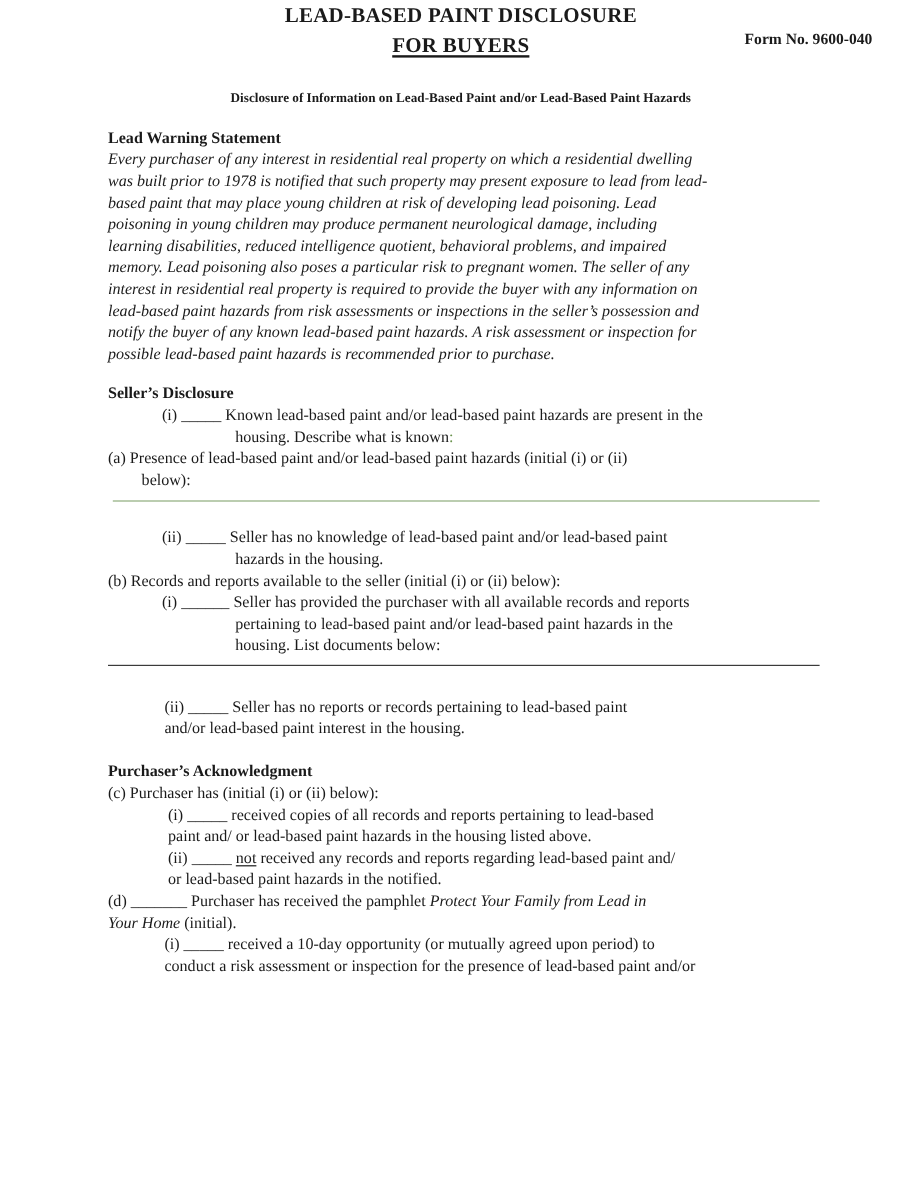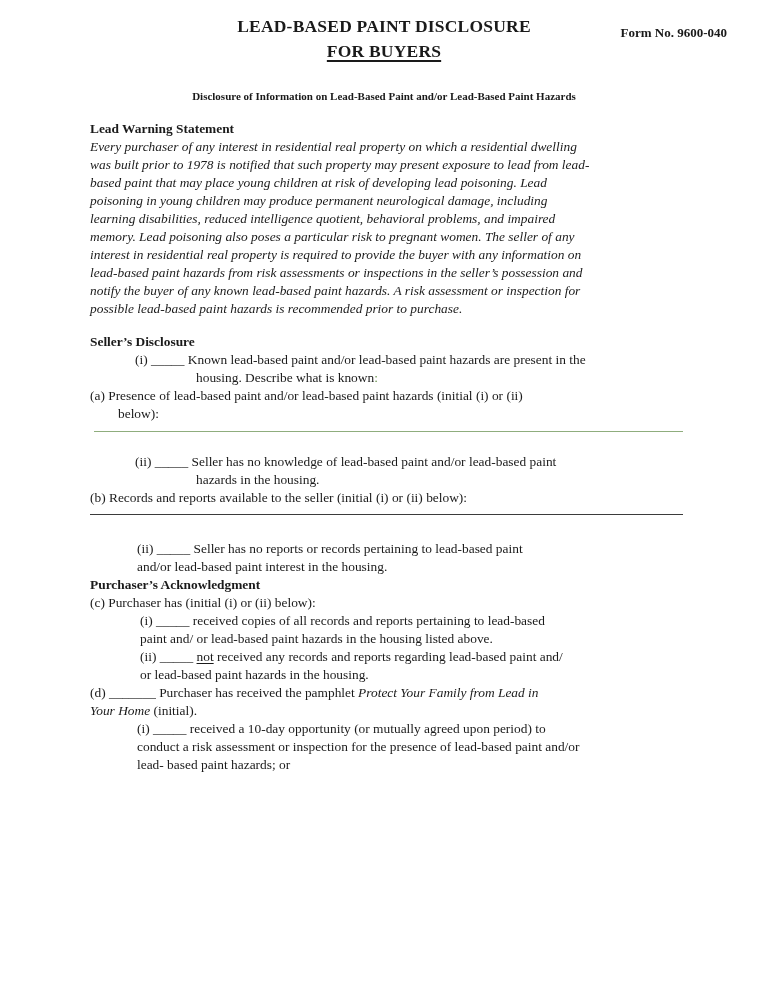--- a/index.html
+++ b/index.html
@@ -1,20 +1,19 @@
 <!DOCTYPE html>
 <html><head>
 <meta charset="utf-8">
 <style>
   html,body{margin:0;padding:0;background:#ffffff;}
   .page{
     position:relative;
     width:768px;height:814px;
     box-sizing:border-box;
-    padding-top:14px;
     background:#ffffff;
     font-family:"Liberation Serif","DejaVu Serif",serif;
     color:#1a1a1a;
     font-size:13.4px;
     line-height:18px;
     overflow:hidden;
   }
   .doc-title{
     text-align:center;
     font-weight:bold;
@@ -40,21 +39,21 @@
     font-weight:bold;
     font-size:11px;
     line-height:16px;
   }
   .content{margin-left:90px;margin-right:85px;}
   .heading{font-weight:bold;}
   .prewrap{white-space:pre-line;}
   .warning{font-style:italic;margin-top:16px;}
   .warning .heading{font-style:normal;}
   .section-sellers{margin-top:15px;}
-  .section-purchasers{margin-top:0;}
+  .section-purchasers{margin-top:18px;}
   .ind-hang-a{padding-left:28px;text-indent:-28px;}
   .ind-deep{padding-left:106px;text-indent:-61px;}
   .ind-flat{padding-left:47px;}
   .ind-flat-c{padding-left:50px;}
   .fill-line{height:0;border-bottom:1.7px solid #3b3b3b;}
   .fill-line.green{border-bottom-color:#8fad7d;margin:8px 0 21px 4px;}
   .fill-line.black{margin:7px 0 25px 0;}
   .green-colon{color:#69924c;}
   .u{text-decoration:underline;text-underline-offset:2px;}
   .it{font-style:italic;}
@@ -98,37 +97,40 @@
       <div class="prewrap ind-hang-a">(a) Presence of lead-based paint and/or lead-based paint hazards (initial (i) or (ii)
 below):</div>
 
       <div class="fill-line green"></div>
 
       <div class="prewrap ind-deep">(ii) _____ Seller has no knowledge of lead-based paint and/or lead-based paint
 hazards in the housing.</div>
 
       <div>(b) Records and reports available to the seller (initial (i) or (ii) below):</div>
 
+      <div class="prewrap ind-deep">(i) ______ Seller has provided the purchaser with all available records and reports
+pertaining to lead-based paint and/or lead-based paint hazards in the
+housing. List documents below:</div>
 
       <div class="fill-line black"></div>
 
       <div class="prewrap ind-flat">(ii) _____ Seller has no reports or records pertaining to lead-based paint
 and/or lead-based paint interest in the housing.</div>
     </div>
 
     <div class="section-purchasers">
       <div class="heading">Purchaser’s Acknowledgment</div>
 
       <div>(c) Purchaser has (initial (i) or (ii) below):</div>
 
       <div class="prewrap ind-flat-c">(i) _____  received copies of all records and reports pertaining to lead-based
 paint and/ or lead-based paint hazards in the housing listed above.</div>
 
       <div class="prewrap ind-flat-c"><span>(ii) _____ </span><span class="u">not</span><span> received any records and reports regarding lead-based paint and/
-or lead-based paint hazards in the housing.</span></div>
+or lead-based paint hazards in the notified.</span></div>
 
       <div class="prewrap"><span>(d) _______  Purchaser has received the pamphlet </span><span class="it">Protect Your Family from Lead in
 Your Home</span><span> (initial).</span></div>
 
 
       <div class="prewrap ind-flat">(i) _____ received a 10-day opportunity (or mutually agreed upon period) to
 conduct a risk assessment or inspection for the presence of lead-based paint and/or
 lead- based paint hazards; or</div>
     </div>
 

